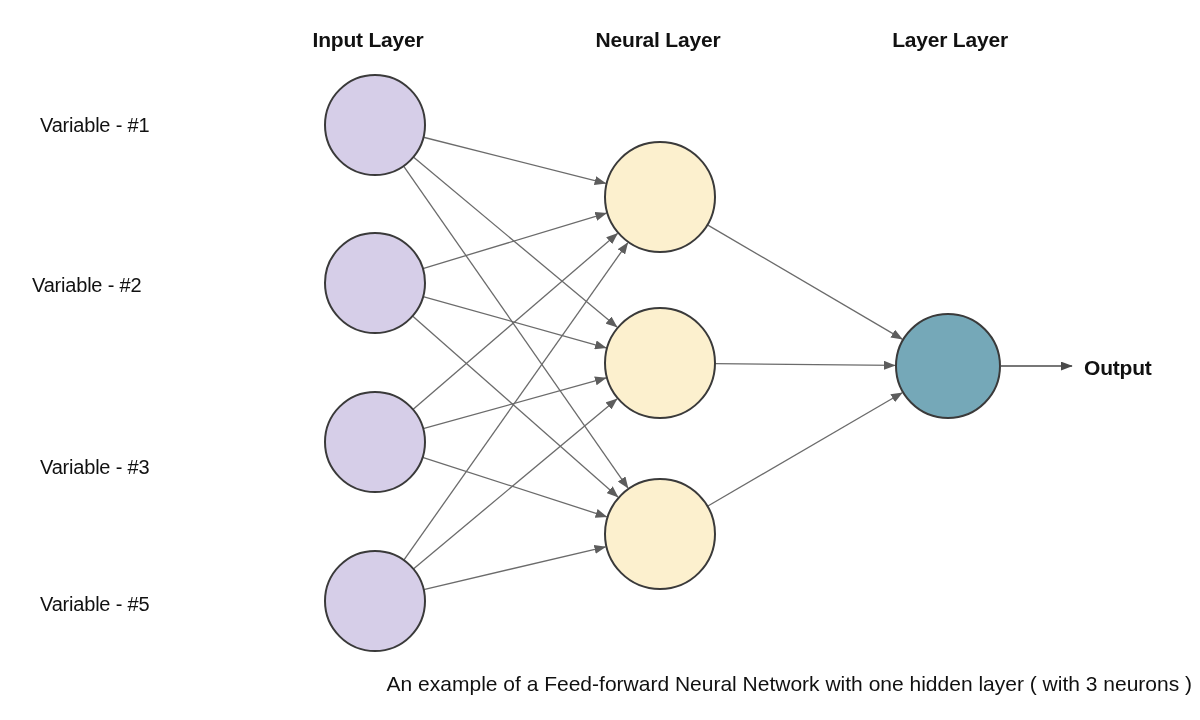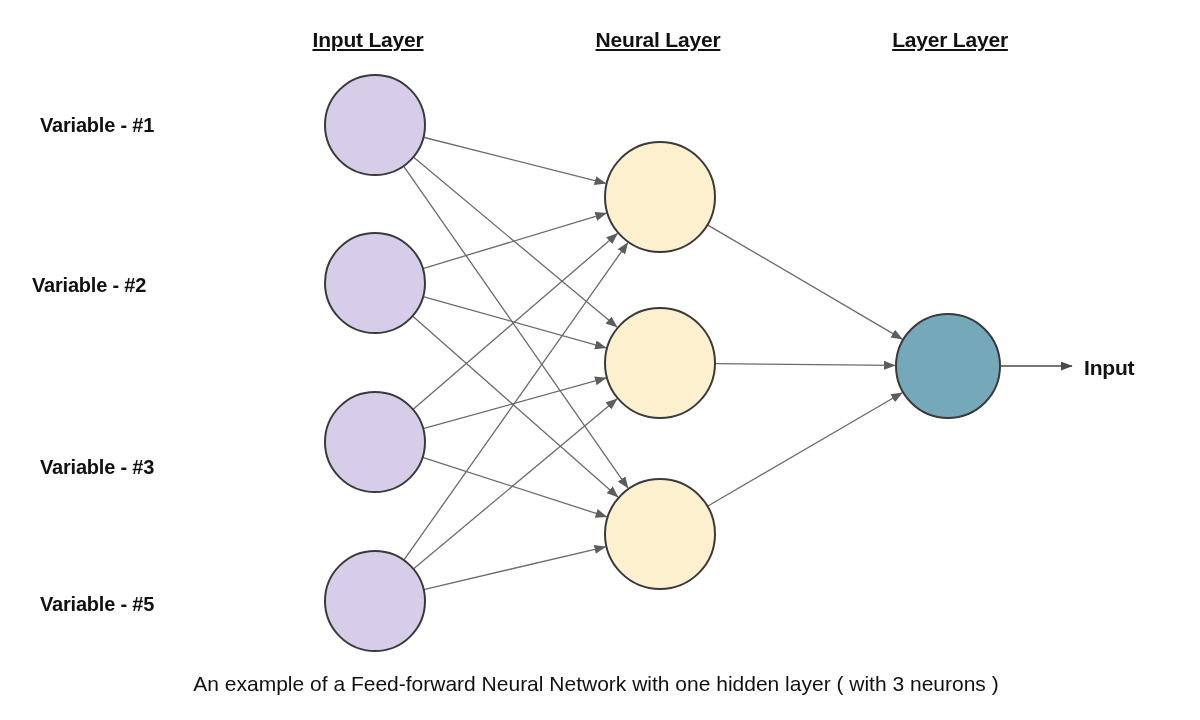--- a/index.html
+++ b/index.html
@@ -32,45 +32,44 @@
   }
   
   .layer-title {
     position: absolute;
     font-size: 21px;
     font-weight: bold;
     color: #111111;
     letter-spacing: -0.2px;
     white-space: nowrap;
     transform: translateX(-50%);
-    text-decoration: underline;
   }
   .var-label {
     position: absolute;
     font-size: 20px;
-    font-weight: bold;
+    font-weight: normal;
     color: #111111;
     letter-spacing: -0.2px;
     white-space: nowrap;
     transform: translateY(-50%);
   }
   .output-label {
     position: absolute;
     font-size: 21px;
     font-weight: bold;
     color: #111111;
     letter-spacing: -0.2px;
     white-space: nowrap;
     transform: translateY(-50%);
   }
   .caption {
     position: absolute;
     left: 0;
     width: 1192px;
-    text-align: center;
+    text-align: right;
     font-size: 21px;
     font-weight: normal;
     color: #111111;
     white-space: nowrap;
   }
 </style>
 </head>
 <body>
 
 <div id="diagram-root">
@@ -118,17 +117,17 @@
 
   <div class="layer-title" style="left: 368px; top: 28px;">Input Layer</div>
   <div class="layer-title" style="left: 658px; top: 28px;">Neural Layer</div>
   <div class="layer-title" style="left: 950px; top: 28px;">Layer Layer</div>
 
   <div class="var-label" style="left: 40px; top: 125px;">Variable - #1</div>
   <div class="var-label" style="left: 32px; top: 285px;">Variable - #2</div>
   <div class="var-label" style="left: 40px; top: 447px; margin-top: 20px;">Variable - #3</div>
   <div class="var-label" style="left: 40px; top: 604px;">Variable - #5</div>
 
-  <div class="output-label" style="left: 1084px; top: 368px;">Input</div>
+  <div class="output-label" style="left: 1084px; top: 368px;">Output</div>
 
   <div class="caption" style="top: 672px;">An example of a Feed-forward Neural Network with one hidden layer ( with 3 neurons )</div>
 
 </div>
 
 </body></html>

